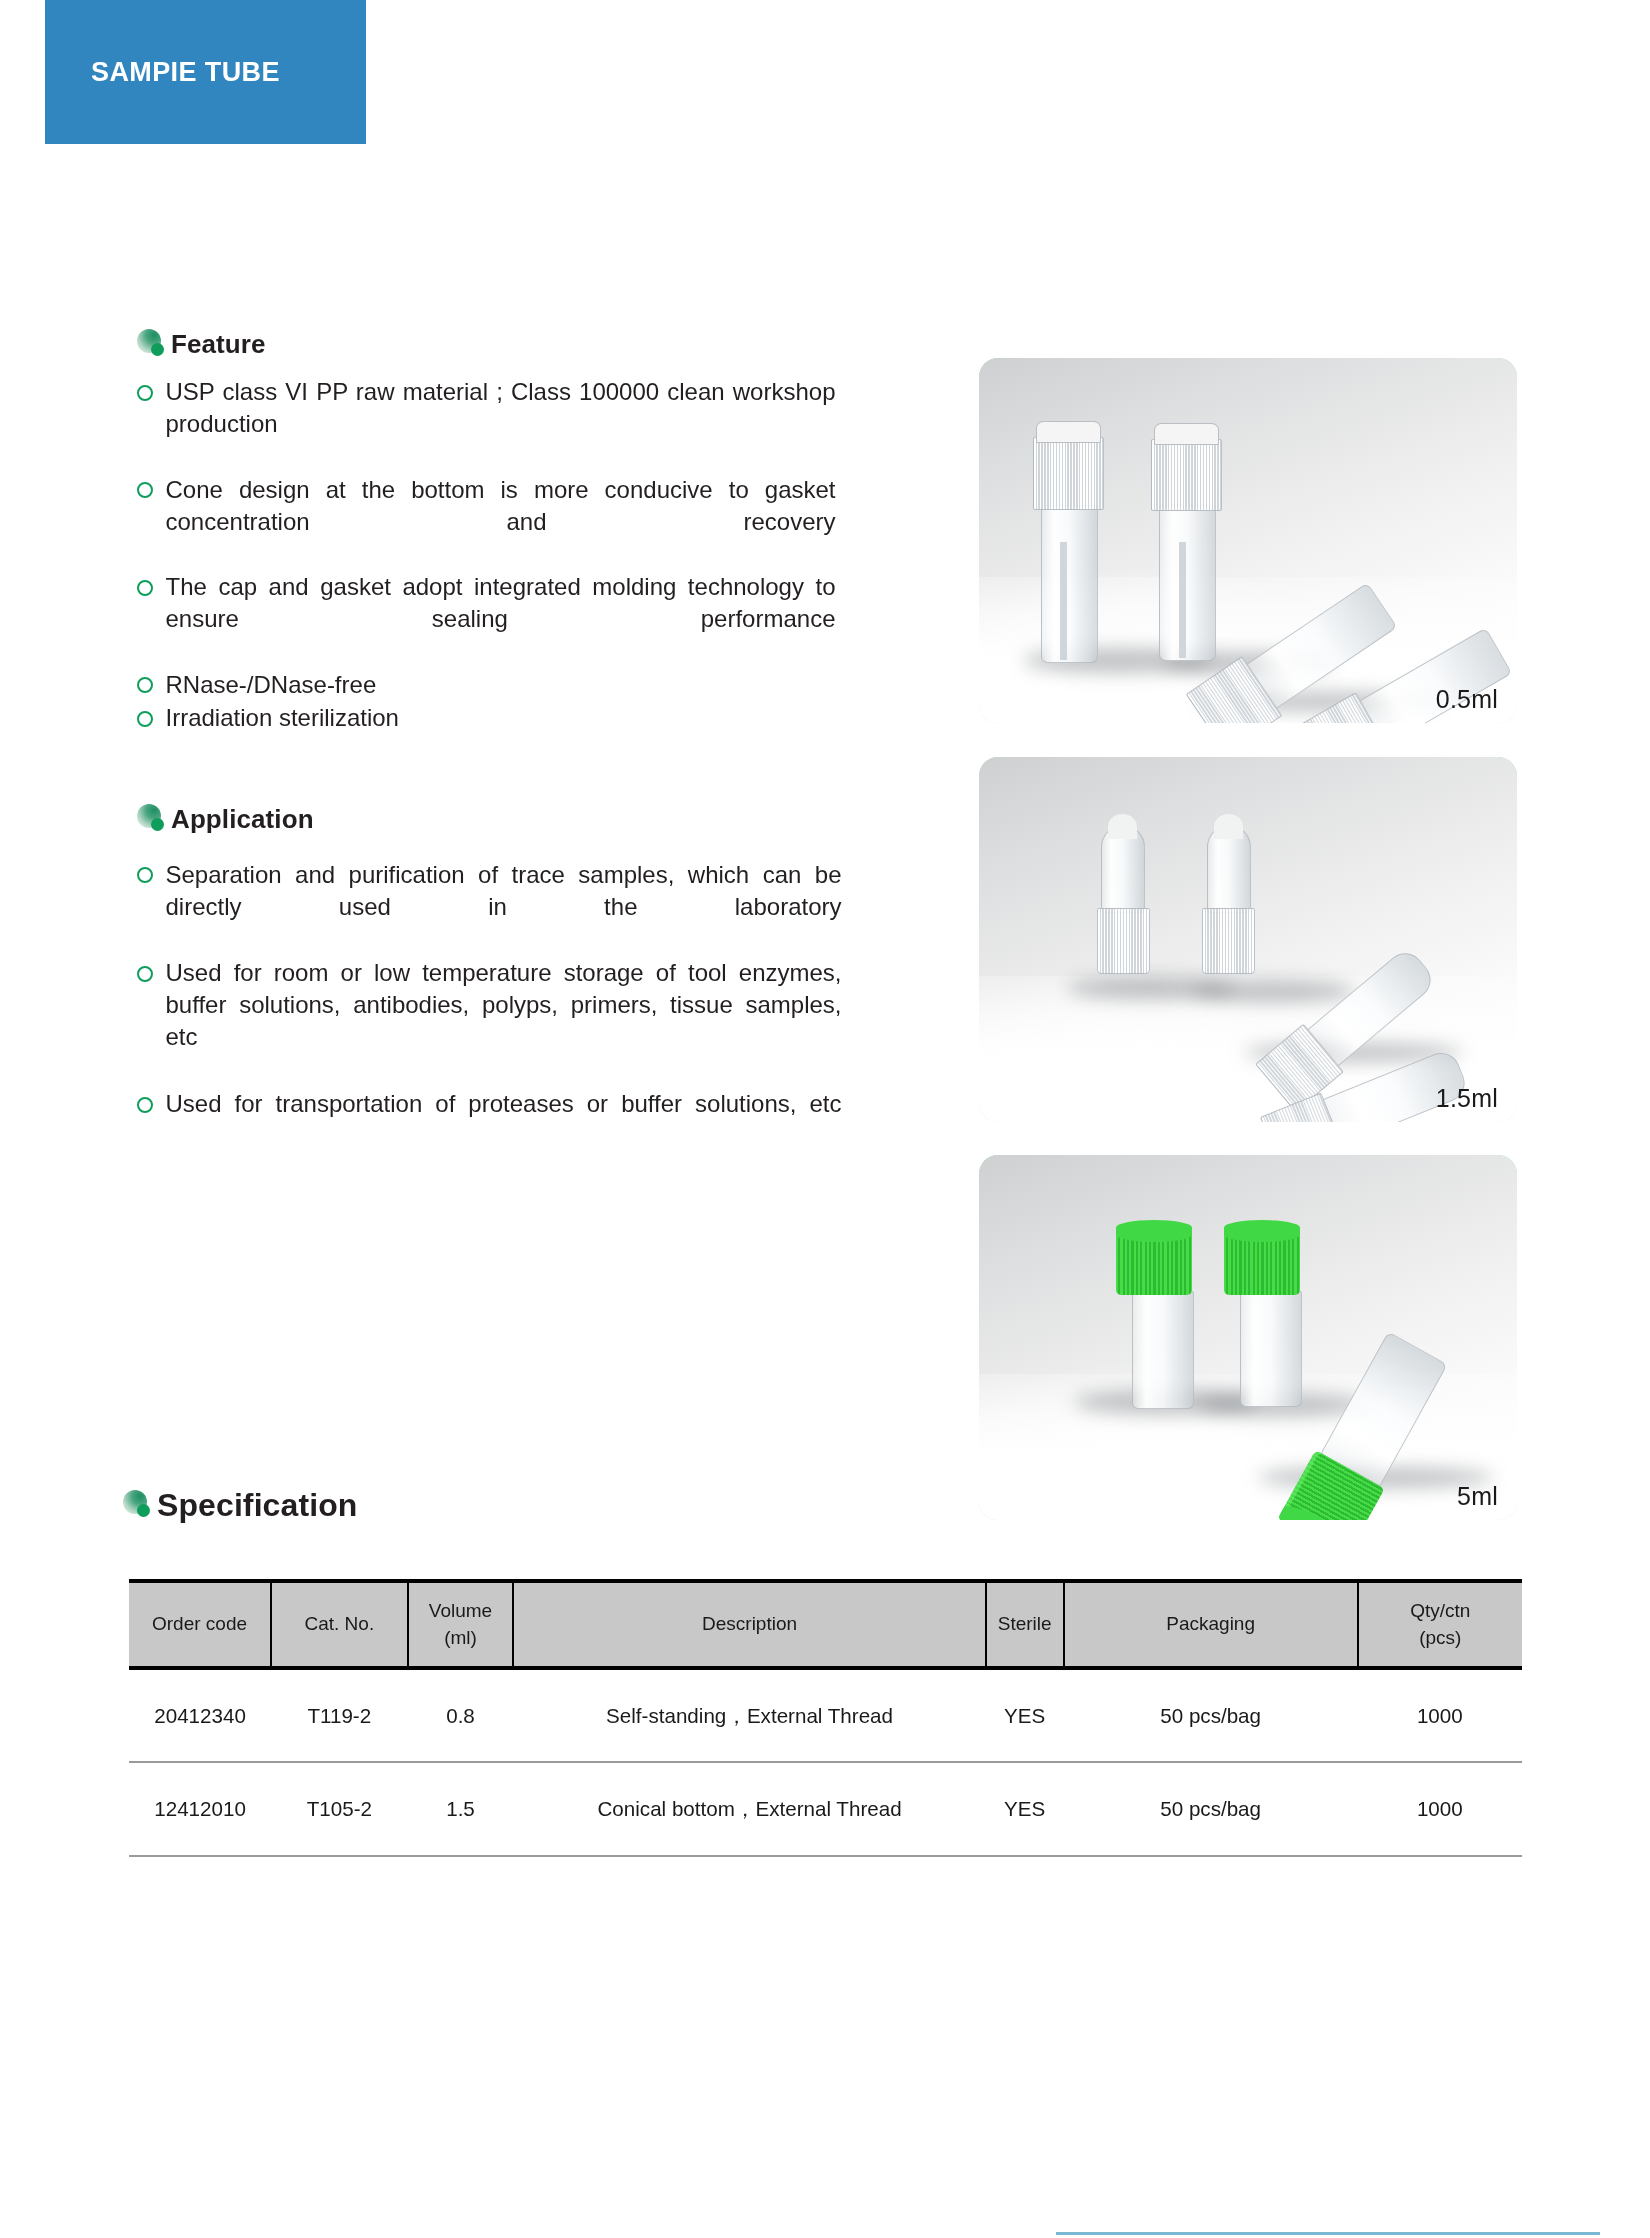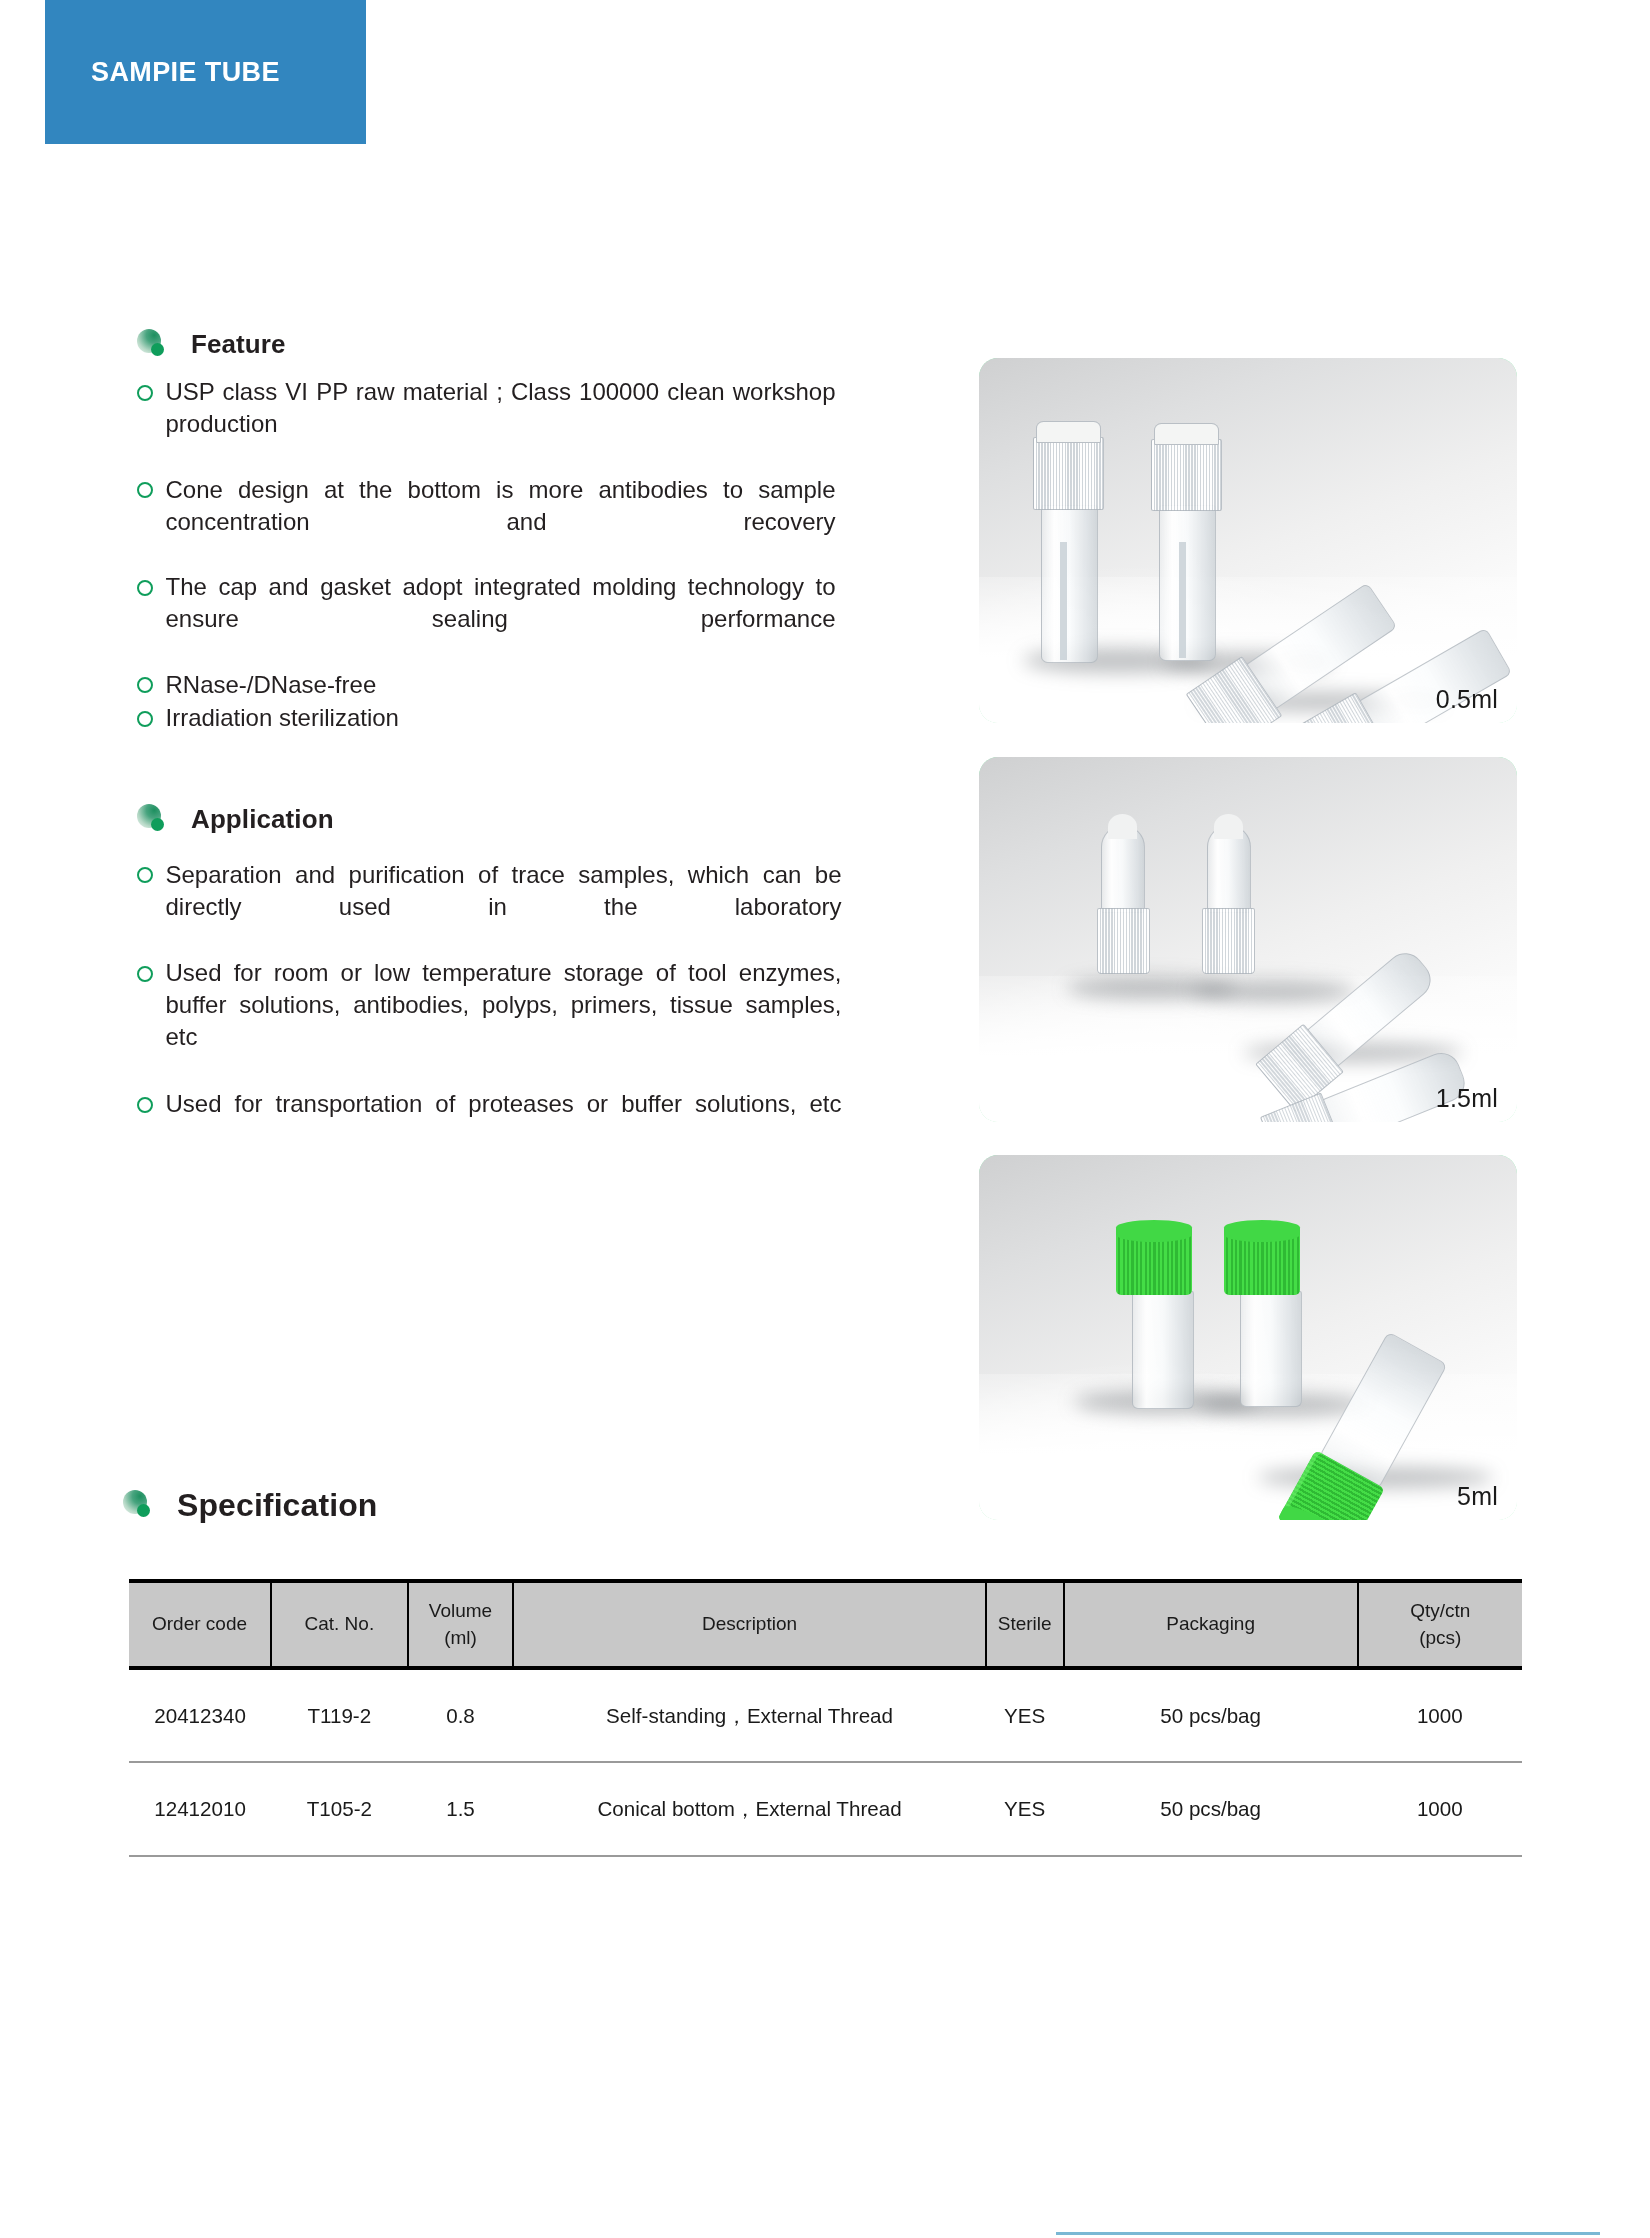--- a/index.html
+++ b/index.html
@@ -32,21 +32,21 @@
   
   .left-col {
     position: absolute;
     left: 137px; top: 329px;
     width: 734px;
   }
 
   .section-head {
     display: flex;
     align-items: center;
-    gap: 23px;
+    gap: 3px;
   }
   .head-icon {
     position: relative;
     width: 31px; height: 31px;
     flex: 0 0 auto;
   }
   .head-icon .big {
     position: absolute;
     left: 0; top: 0;
     width: 24px; height: 24px;
@@ -237,21 +237,21 @@
         </span>
         <span class="head-title">Feature</span>
       </div>
       <div class="bullet-list">
         <div class="bullet-row">
           <span class="bullet-mark"></span>
           <span class="bullet-text just">USP class VI PP raw material ; Class 100000 clean workshop production</span>
         </div>
         <div class="bullet-row">
           <span class="bullet-mark"></span>
-          <span class="bullet-text just">Cone design at the bottom is more antibodies to sample concentration and recovery</span>
+          <span class="bullet-text just">Cone design at the bottom is more conducive to gasket concentration and recovery</span>
         </div>
         <div class="bullet-row">
           <span class="bullet-mark"></span>
           <span class="bullet-text just">The cap and gasket adopt integrated molding technology to ensure sealing performance</span>
         </div>
         <div class="bullet-row">
           <span class="bullet-mark"></span>
           <span class="bullet-text">RNase-/DNase-free</span>
         </div>
         <div class="bullet-row">

